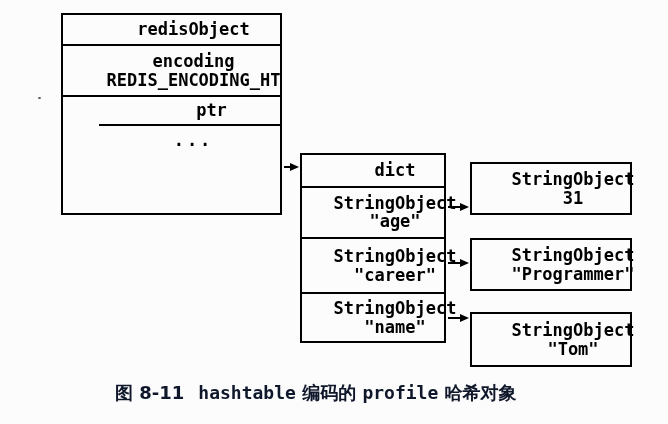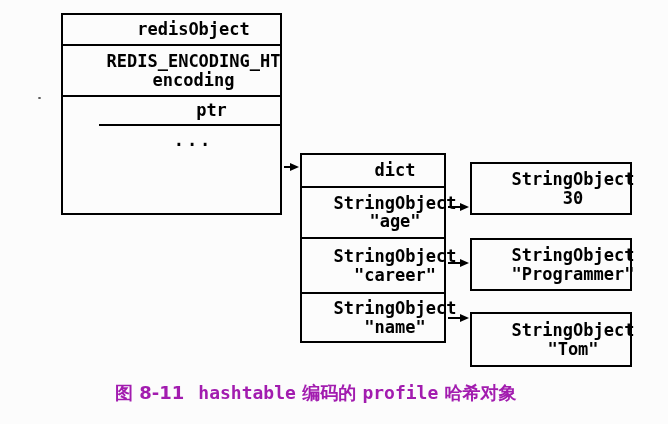--- a/index.html
+++ b/index.html
@@ -41,41 +41,41 @@
   .h-ptr{height:29px;margin-left:36px;}
   .h-more{height:28px;}
   .h-dict{height:34px;}
   .h-age{height:52px;}
   .h-career{height:57px;}
   .h-name{height:48px;}
   .ellipsis{letter-spacing:3px;}
   .arrow-layer{position:absolute;left:0;top:0;width:668px;height:424px;pointer-events:none;}
   .caption{
     position:absolute;left:115px;top:381px;
-    font-size:18px;font-weight:bold;color:#a21caf;
+    font-size:18px;font-weight:bold;color:#0f172a;
     white-space:nowrap;
     font-family:"DejaVu Sans","Liberation Sans",sans-serif;
   }
   .caption .mono{font-family:"DejaVu Sans Mono","Liberation Mono",monospace;}
   .caption .fig-label{margin-right:14px;}
   .artifact-dot{
     position:absolute;left:38px;top:97px;width:3px;height:2px;
     background:#555;border-radius:50%;
   }
 </style>
 </head>
 <body>
 
 <div class="stage">
 
   <div class="box left-box">
     <div class="cell h-redis">redisObject</div>
     <div class="cell h-enc">
+      <div>encoding</div>
       <div>REDIS_ENCODING_HT</div>
-      <div>encoding</div>
     </div>
     <div class="cell h-ptr">ptr</div>
     <div class="cell h-more ellipsis">...</div>
   </div>
 
   <div class="box mid-box">
     <div class="cell h-dict">dict</div>
     <div class="cell h-age">
       <div>StringObject</div>
       <div>"age"</div>
@@ -86,21 +86,21 @@
     </div>
     <div class="cell h-name">
       <div>StringObject</div>
       <div>"name"</div>
     </div>
   </div>
 
   <div class="box val-box" style="top:162px;height:53px;">
     <div class="cell">
       <div>StringObject</div>
-      <div>30</div>
+      <div>31</div>
     </div>
   </div>
   <div class="box val-box" style="top:238px;height:53px;">
     <div class="cell">
       <div>StringObject</div>
       <div>"Programmer"</div>
     </div>
   </div>
   <div class="box val-box" style="top:312px;height:55px;">
     <div class="cell">

